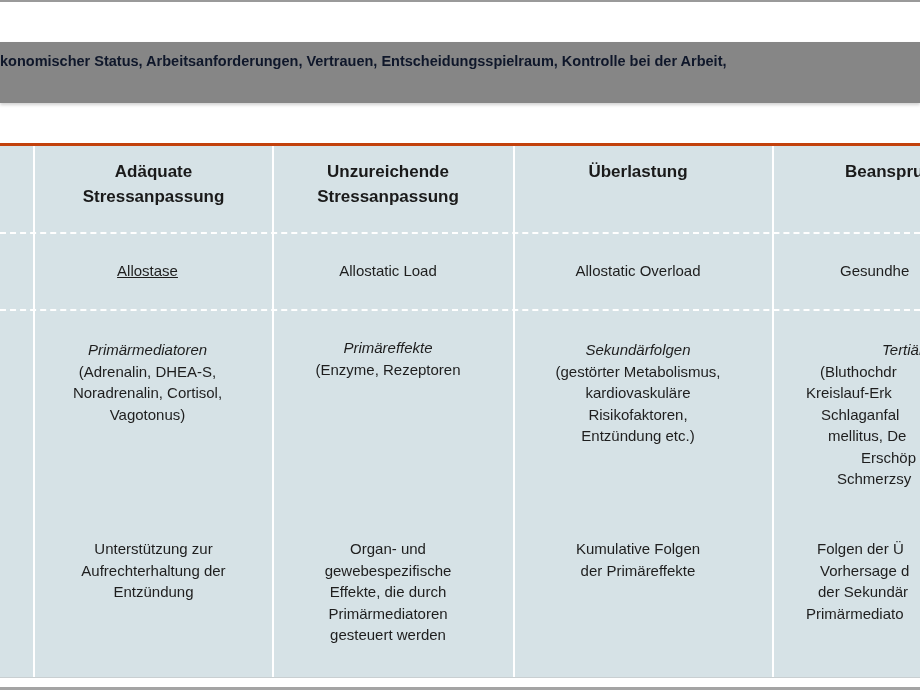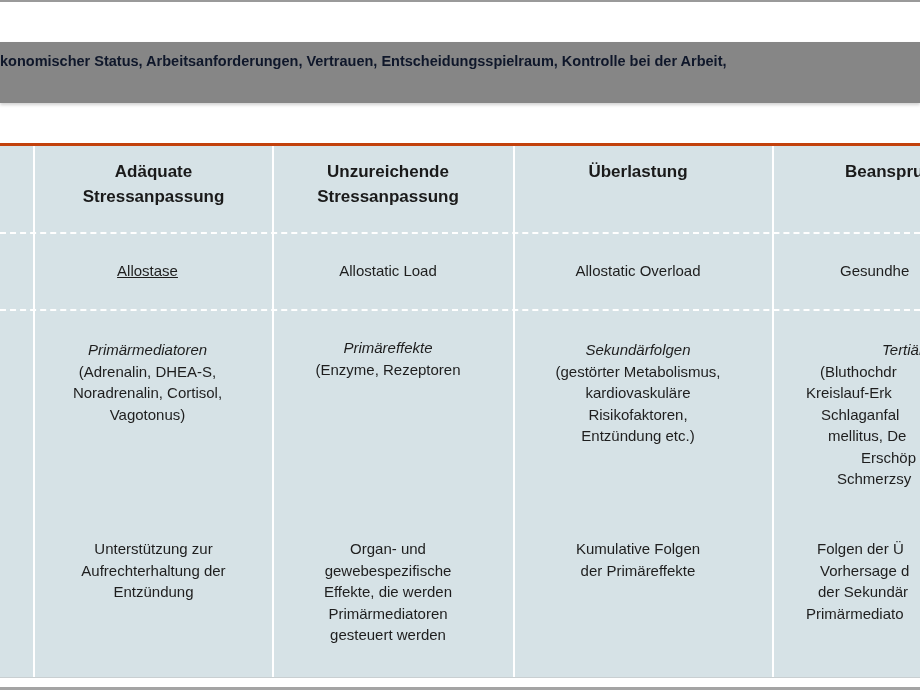--- a/index.html
+++ b/index.html
@@ -133,21 +133,21 @@
       <div>Stressanpassung</div>
     </div>
     <div class="cell" style="left:274px; width:228px; top:114px;">Allostatic Load</div>
     <div class="cell" style="left:274px; width:228px; top:191px;">
       <div class="it">Primäreffekte</div>
       <div>(Enzyme, Rezeptoren</div>
     </div>
     <div class="cell" style="left:274px; width:228px; top:392px;">
       <div>Organ- und</div>
       <div>gewebespezifische</div>
-      <div>Effekte, die werden</div>
+      <div>Effekte, die durch</div>
       <div>Primärmediatoren</div>
       <div>gesteuert werden</div>
     </div>
 
     <div class="cell head" style="left:515px; width:246px; top:13px;">
       <div>Überlastung</div>
     </div>
     <div class="cell" style="left:515px; width:246px; top:114px;">Allostatic Overload</div>
     <div class="cell" style="left:515px; width:246px; top:193px;">
       <div class="it">Sekundärfolgen</div>

